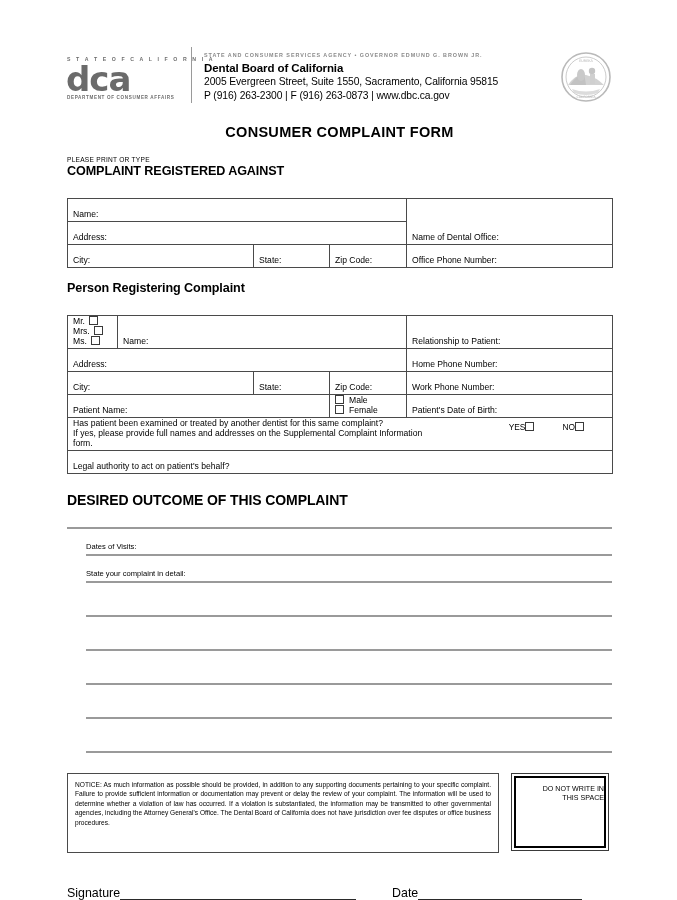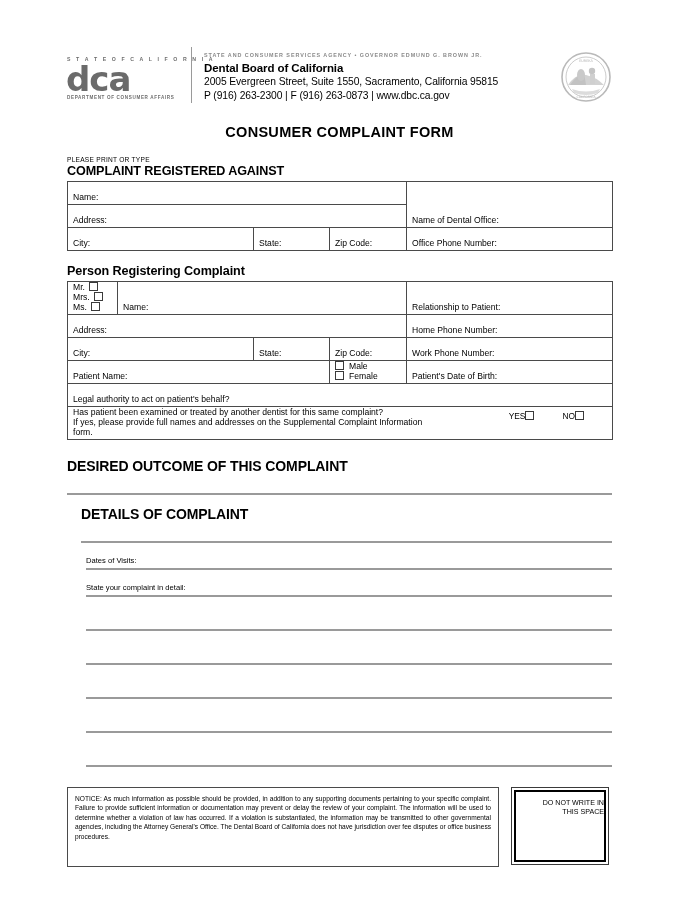--- a/index.html
+++ b/index.html
@@ -122,21 +122,21 @@
   }
   .section-head.spaced {
     margin-top: 13px;
     margin-bottom: 2px;
   }
 
   
   table.form {
     border-collapse: collapse;
     width: 545px;
-    margin-top: 3px;
+    margin-top: 20px;
     table-layout: fixed;
   }
   table.form td {
     border: 1px solid #4a4a4a;
     font-size: 8.6px;
     vertical-align: bottom;
     padding: 0 0 2px 5px;
     height: 20px;
     line-height: 10px;
   }
@@ -367,39 +367,38 @@
         </tr>
         <tr>
           <td colspan="3">Patient Name:</td>
           <td class="gender top">
             <div class="row"><span class="cb"></span><span>Male</span></div>
             <div class="row"><span class="cb"></span><span>Female</span></div>
           </td>
           <td class="top">Patient's Date of Birth:</td>
         </tr>
         <tr>
-          <td colspan="5">Legal authority to act on patient's behalf?</td>
-        </tr>
-        <tr>
           <td colspan="5" class="qbox">
             <div>Has patient been examined or treated by another dentist for this same complaint?</div>
             <div>If yes, please provide full names and addresses on the Supplemental Complaint Information</div>
             <div>form.</div>
             <div class="yesno">
               <span>YES</span><span class="cb"></span><span class="gap"></span><span>NO</span><span class="cb"></span>
             </div>
           </td>
         </tr>
+        <tr>
+          <td colspan="5">Legal authority to act on patient's behalf?</td>
+        </tr>
       </tbody>
     </table>
 
     <div class="head-rule outcome-head">DESIRED OUTCOME OF THIS COMPLAINT</div>
 
     <div class="details-wrap">
-      <div class="head-rule details-head">DETAILS OF COMPLAINT</div>
       <div class="field-line">Dates of Visits:</div>
       <div class="field-line">State your complaint in detail:</div>
       <div class="blank-lines">
         <div class="blank-line"></div>
         <div class="blank-line"></div>
         <div class="blank-line"></div>
         <div class="blank-line"></div>
         <div class="blank-line"></div>
       </div>
     </div>

